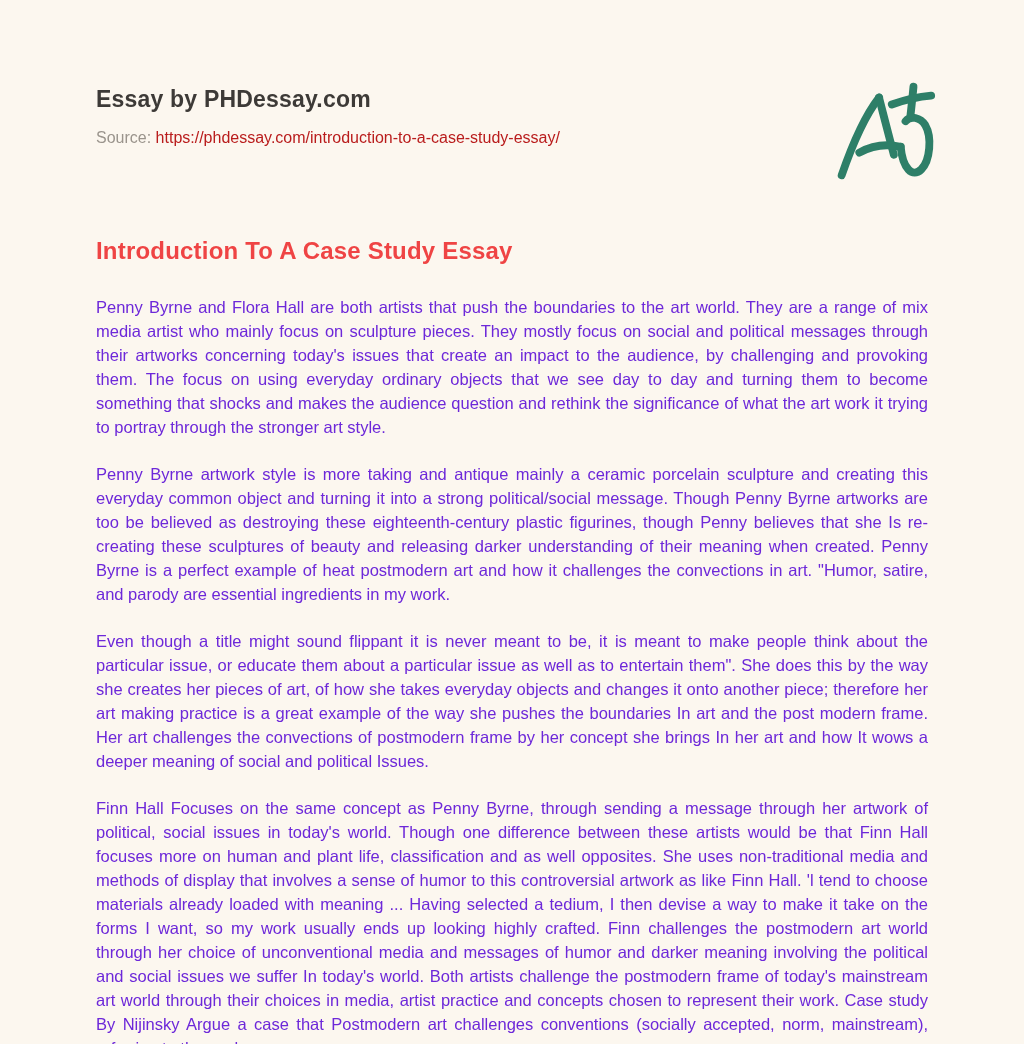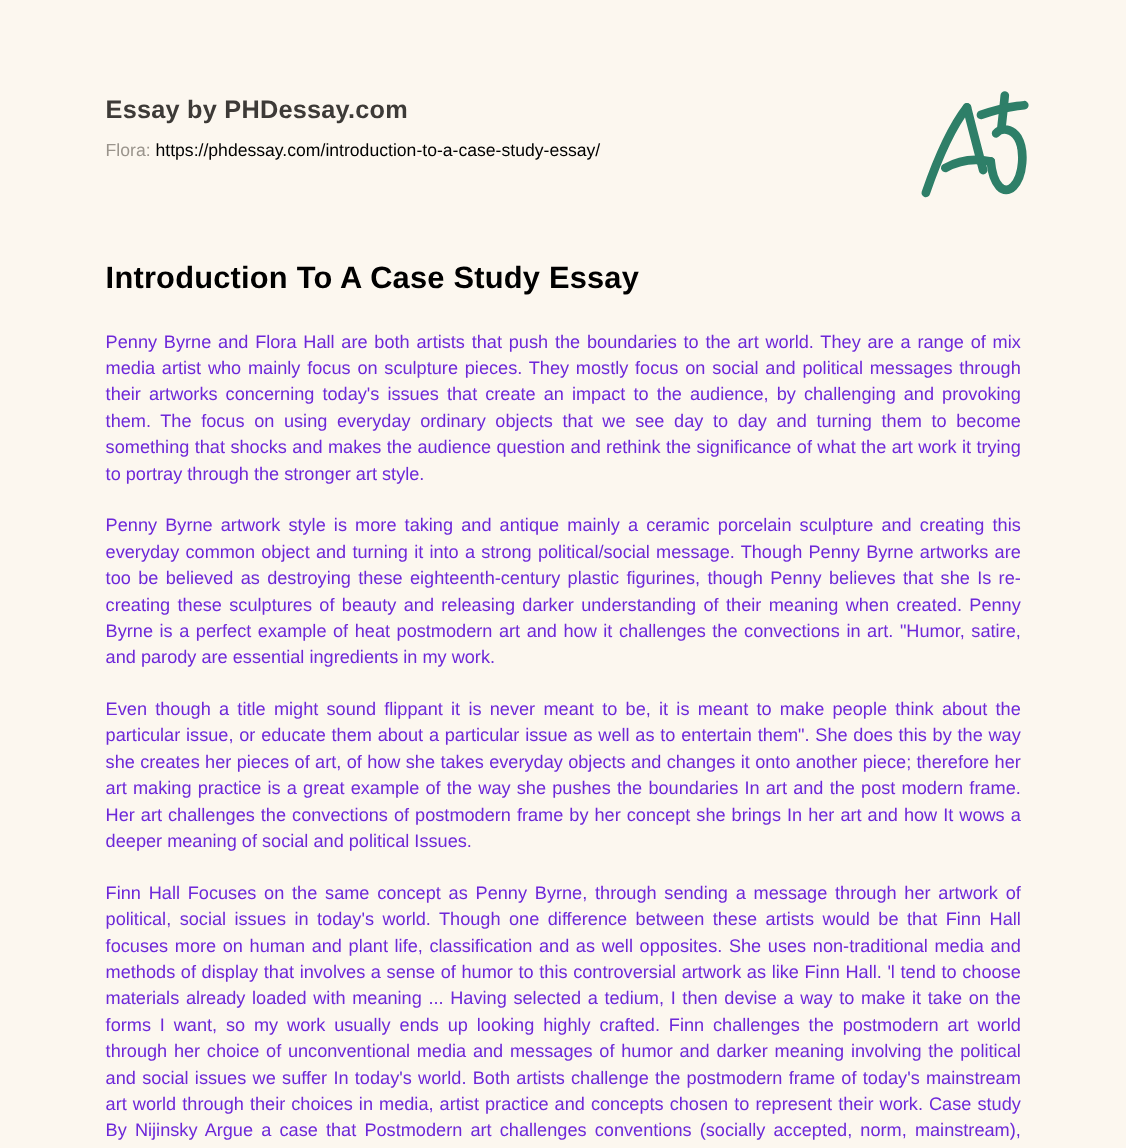--- a/index.html
+++ b/index.html
@@ -23,54 +23,54 @@
     color: #3d3a37;
     letter-spacing: 0.2px;
     margin: 0 0 16px 0;
   }
   .source-line {
     font-size: 16px;
     color: #9a948c;
     margin: 0;
   }
   .source-line a {
-    color: #000000;
+    color: #b91c1c;
     text-decoration: none;
   }
   .logo {
     position: absolute;
     top: 58px;
     right: 84px;
     width: 118px;
     height: 118px;
   }
   .essay-title {
-    font-size: 28px;
+    font-size: 24px;
     font-weight: 700;
-    color: #000000;
+    color: #ef4444;
     margin: 90px 0 30px 0;
     letter-spacing: 0.2px;
   }
   .essay-body p {
     font-size: 16.5px;
     line-height: 24px;
     color: #6d28d9;
     text-align: justify;
     margin: 0 0 23px 0;
   }
 </style>
 </head>
 <body>
 
 <div class="page">
 
   <header>
     <h2 class="site-title">Essay by PHDessay.com</h2>
     <p class="source-line">
-      <span>Flora:</span>
+      <span>Source:</span>
       <a href="#">https://phdessay.com/introduction-to-a-case-study-essay/</a>
     </p>
 
     <div class="logo">
       <svg viewBox="0 0 120 120" width="118" height="118" fill="none" stroke="#2e7f68" stroke-width="8" stroke-linecap="round" stroke-linejoin="round">
 
         <path d="M 20 103 C 30 74 44 42 58 24"></path>
 
         <path d="M 58 24 C 63 44 69 66 73 82"></path>
 

